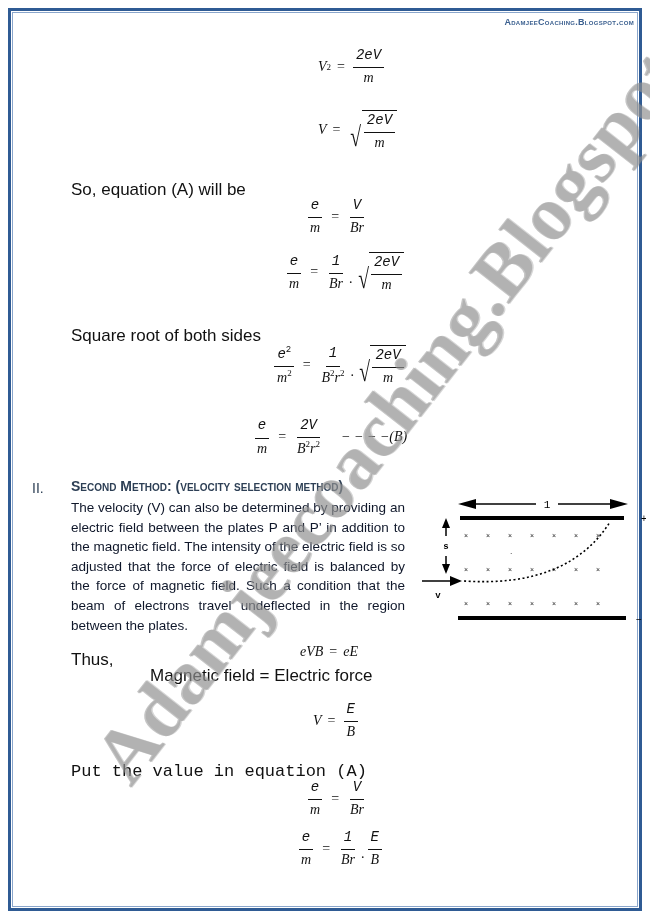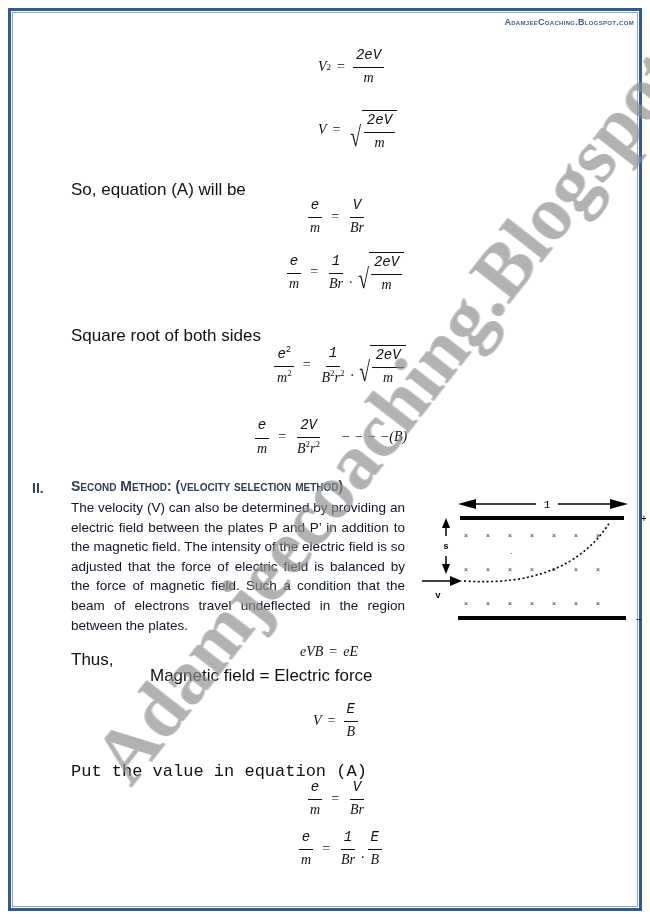--- a/index.html
+++ b/index.html
@@ -24,21 +24,21 @@
   .eq .op { font-style:normal; margin:0 6px; }
   .frac { display:inline-flex; flex-direction:column; align-items:center; vertical-align:middle; margin:0 2px; }
   .frac .num { padding:0 3px 4px; border-bottom:1px solid #111; line-height:1.1; text-align:center;font-family:Liberation Mono, monospace; }
   .frac .den { padding:2px 3px 0; line-height:1.1; text-align:center; }
   .sqrt { display:inline-flex; align-items:stretch; margin-left:2px; }
   .sqrt .radical { font-style:normal; font-size:28px; line-height:1; transform:scaleX(0.7); margin-right:-2px; align-self:flex-end; }
   .sqrt .radicand { border-top:1px solid #111; padding-top:2px; display:inline-flex; }
   sup { font-size:9px; vertical-align:super; font-style:normal; }
   .dot { font-style:normal; margin:0 1px; align-self:flex-end; padding-bottom:14px; }
 
-  .section-num { position:absolute; left:32px; top:480px; font-size:14px; font-weight:bold; color:#2d3f55; }
+  .section-num { position:absolute; left:32px; top:480px; font-size:14px; font-weight:normal; color:#2d3f55; }
   .section-title { position:absolute; left:71px; top:478px; font-size:14px; font-weight:bold; color:#2d3f55; font-variant:small-caps; }
 
   .para { position:absolute; left:71px; top:498px; width:334px; font-size:13.5px; line-height:19.6px; text-align:justify; color:#0f172a; }
 
   .diagram { position:absolute; left:418px; top:492px; width:228px; height:140px; }
 </style>
 </head>
 <body>
 
 <div class="page-border-outer"></div>

